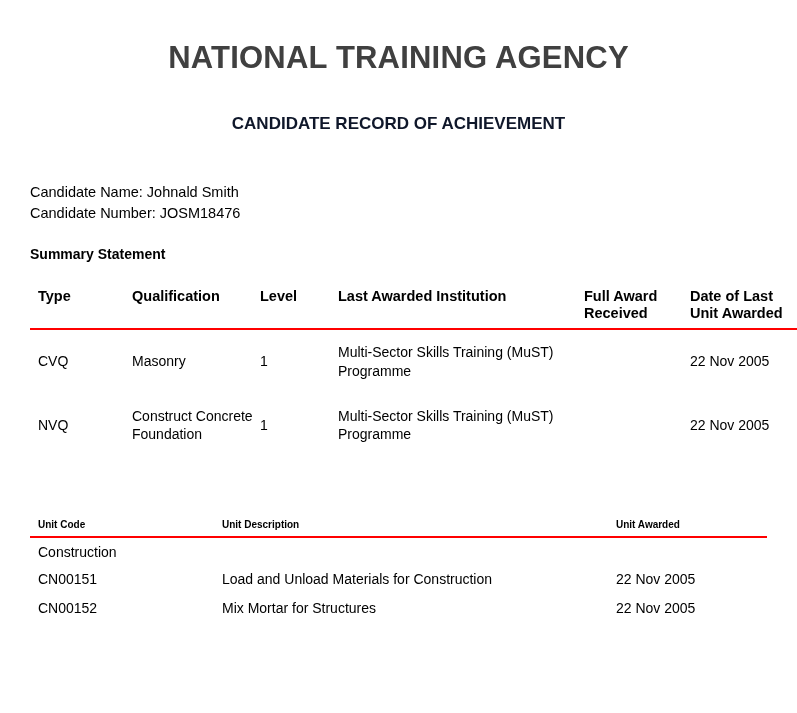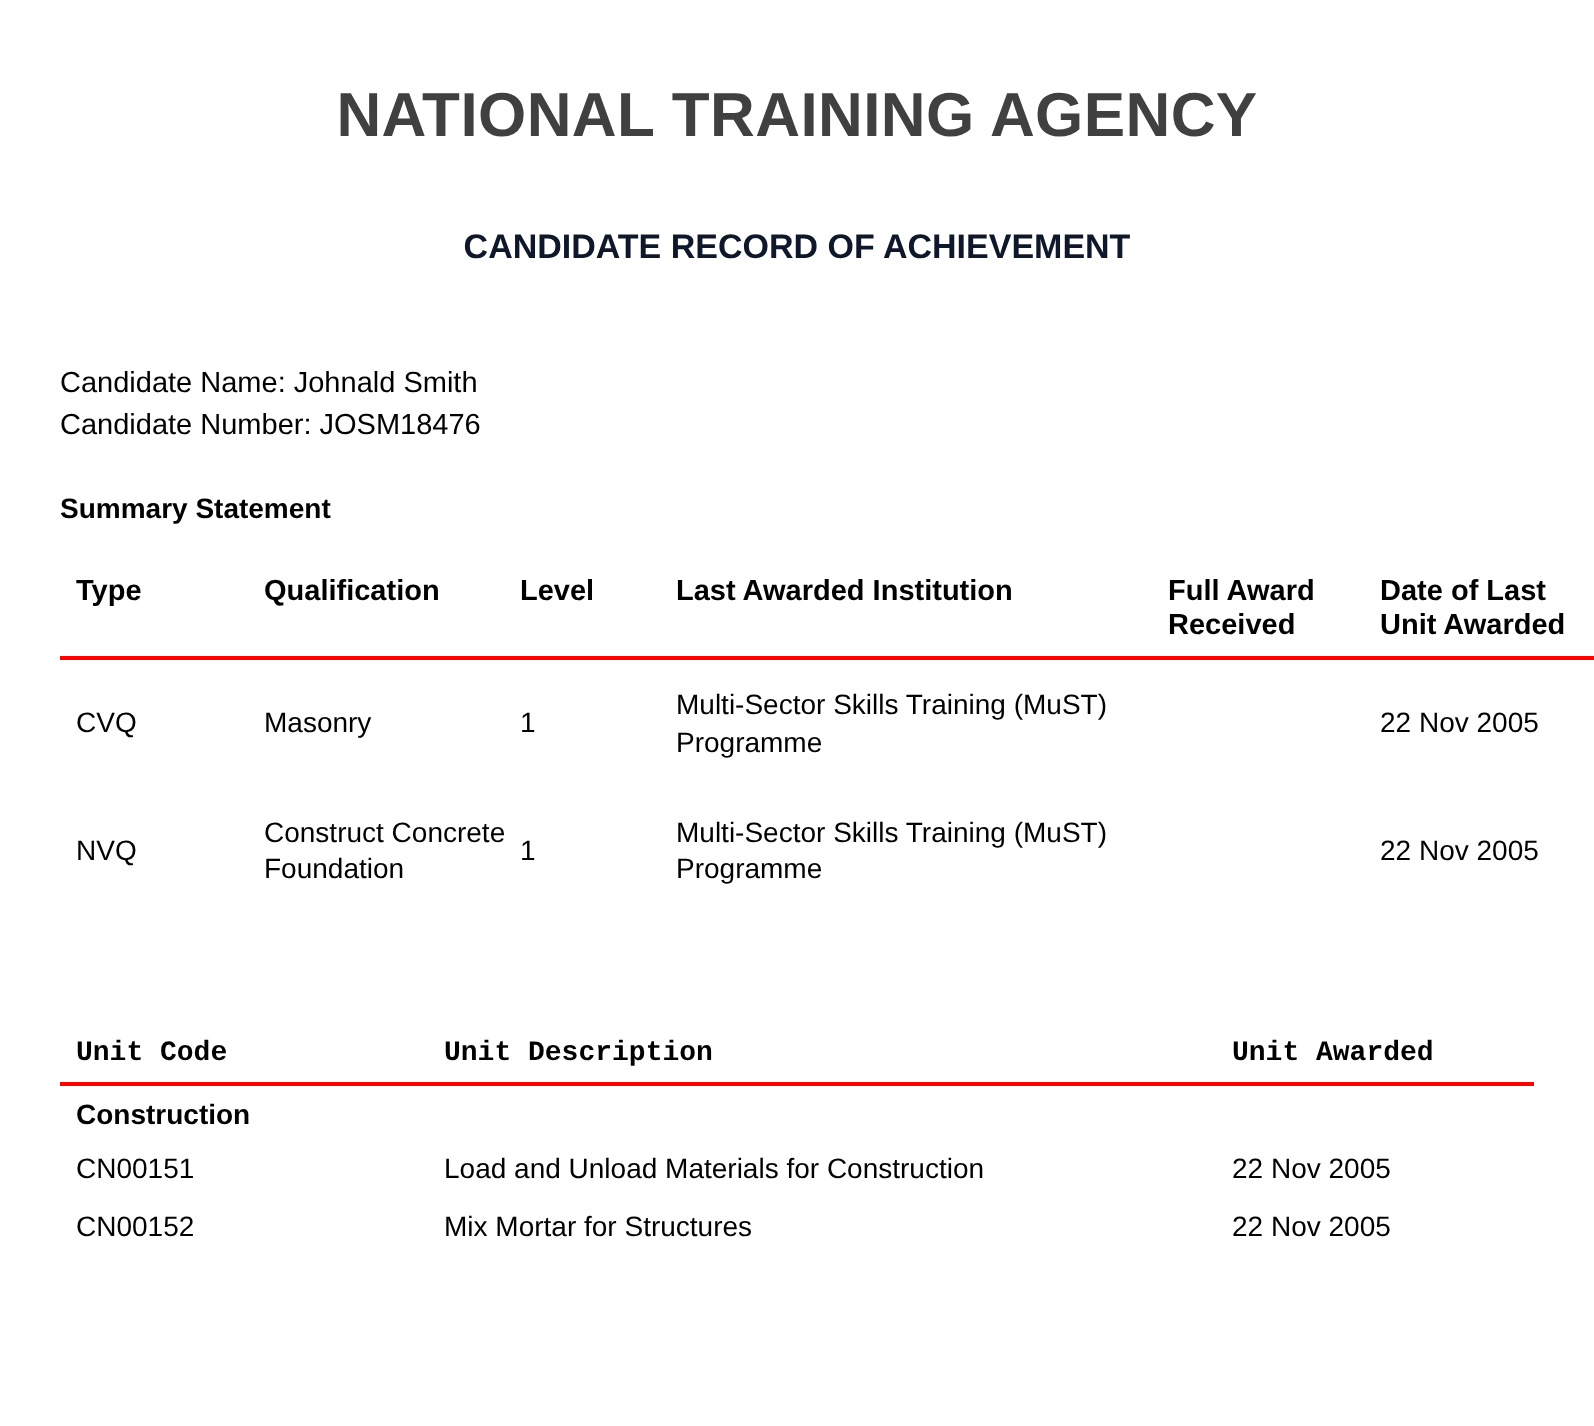--- a/index.html
+++ b/index.html
@@ -85,37 +85,36 @@
 
   .th-two-line { line-height: 1.2; }
 
   
   .units-table {
     margin-top: 62px;
     table-layout: fixed;
   }
   .units-table th {
     text-align: left;
-    font-size: 14px;
+    font-size: 10px;
     font-weight: bold;
     padding: 0 6px 6px 0;
-    font-family: Liberation Mono, monospace;
   }
   .units-table thead tr {
     border-bottom: 2.5px solid #ff0000;
   }
   .units-table td {
     font-size: 14px;
     padding: 6.5px 6px 6.5px 0;
   }
   .u-col-code { width: 178px; padding-left: 8px !important; }
   .u-col-desc { width: 388px; }
   .u-col-date { width: auto; }
   .group-row td {
-    font-weight: bold;
+    font-weight: normal;
     padding-top: 6px;
     padding-bottom: 4px;
   }
 </style>
 </head>
 <body>
 
 <div class="page">
 
   <div class="org-title">NATIONAL TRAINING AGENCY</div>

